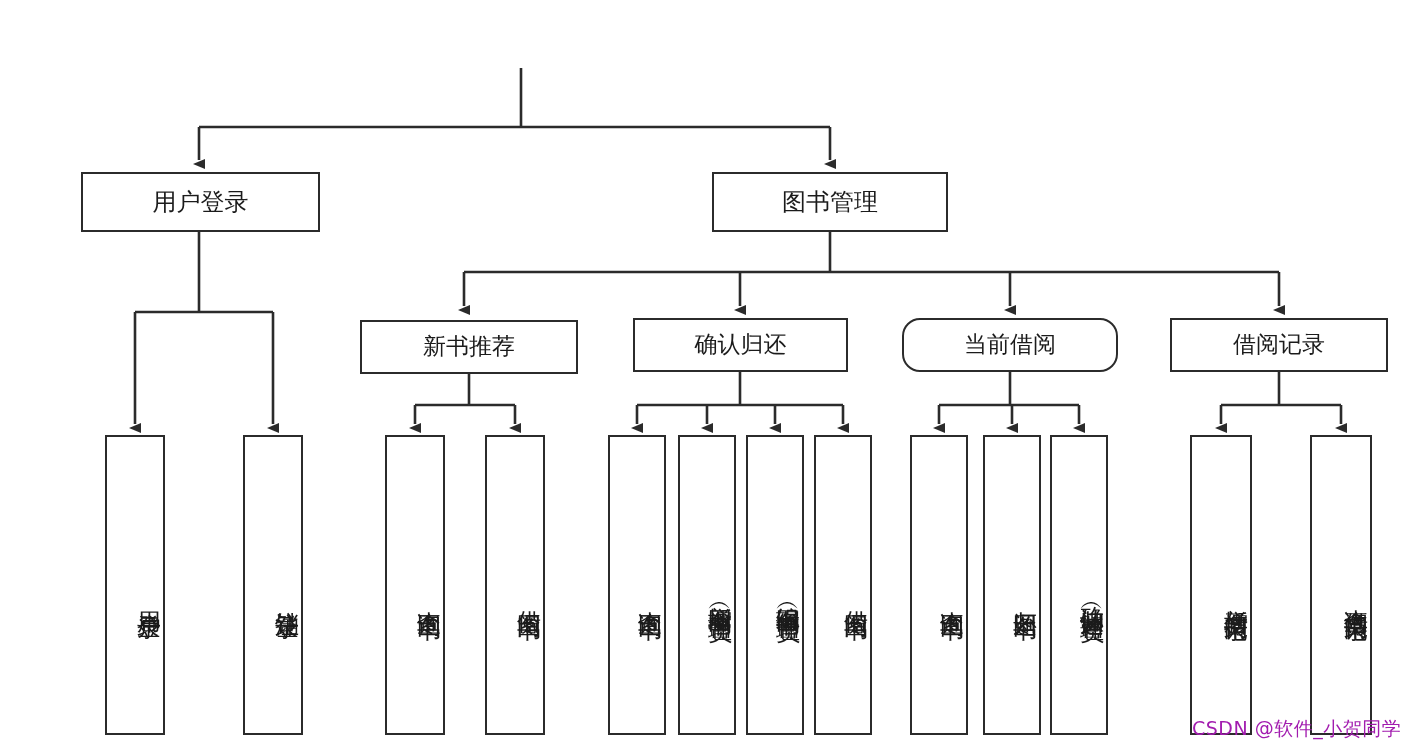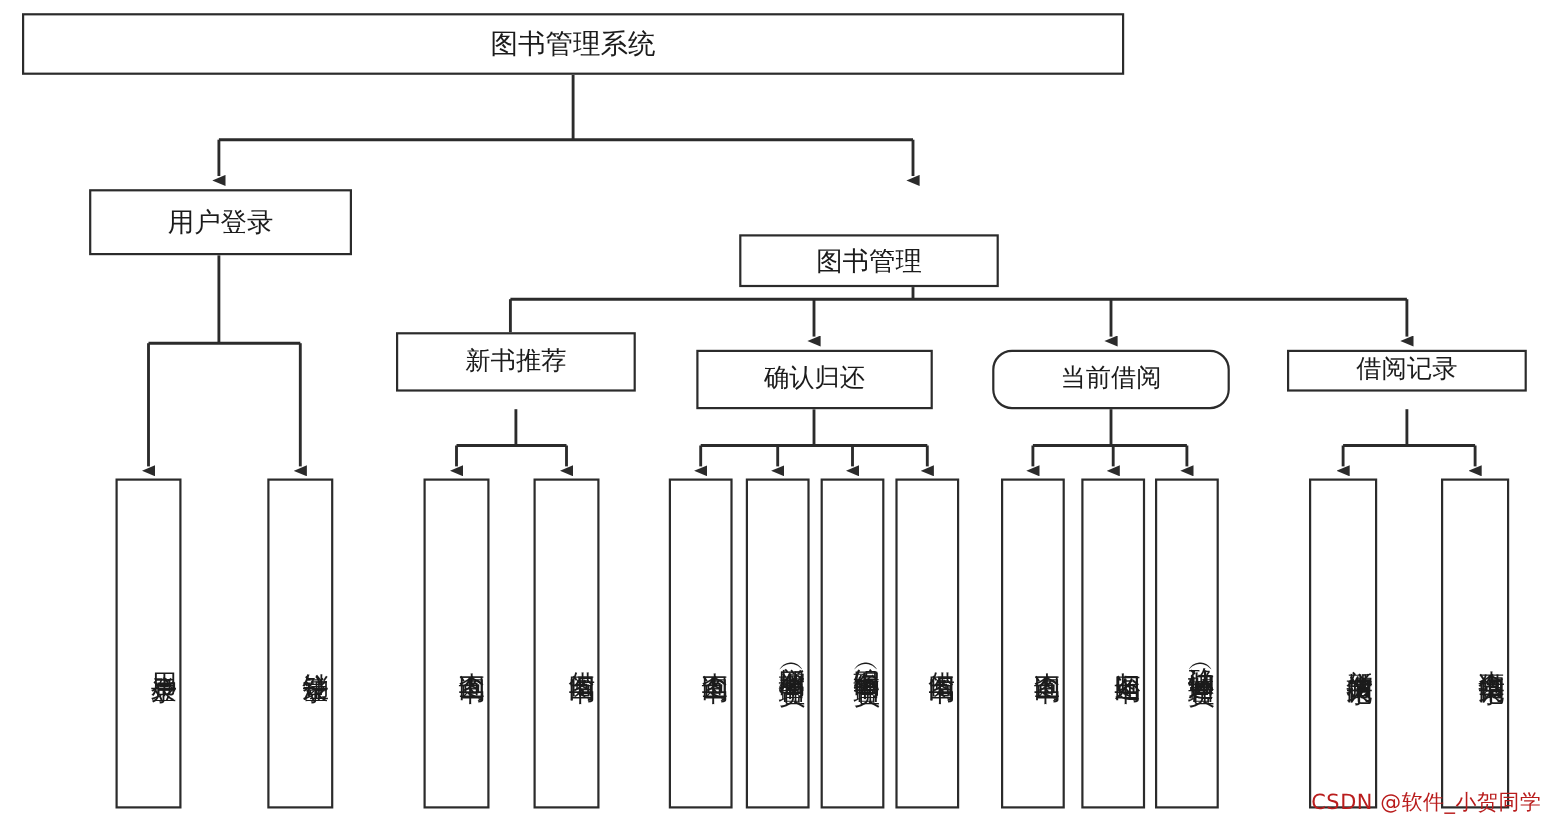--- a/index.html
+++ b/index.html
@@ -57,21 +57,21 @@
     font-size: 24px;
     letter-spacing: 2px;
   }
   .node.leaf .vtext {
     writing-mode: vertical-rl;
     text-orientation: upright;
     display: block;
   }
   .watermark {
     position: absolute;
-    color: #b91c1c;
+    color: #a21caf;
     font-size: 19px;
     white-space: nowrap;
     letter-spacing: 0.5px;
   }
 </style>
 </head>
 <body>
 
 <div id="canvas">
 
@@ -118,29 +118,28 @@
       <path d="M1012,405 L1012,424" marker-end="url(#arrow)"></path>
       <path d="M1079,405 L1079,424" marker-end="url(#arrow)"></path>
 
       <path d="M1279,372 L1279,405"></path>
       <path d="M1221,405 L1341,405"></path>
       <path d="M1221,405 L1221,424" marker-end="url(#arrow)"></path>
       <path d="M1341,405 L1341,424" marker-end="url(#arrow)"></path>
     </g>
   </svg>
 
-  <div class="node root" id="root-node" style="left: 20px; top: 12px; width: 1002px; height: 56px;">图书管理系统</div>
 
   <div class="node level1" id="l1-0" style="left: 81px; top: 172px; width: 239px; height: 60px;">用户登录</div>
-  <div class="node level1" id="l1-1" style="left: 672px; top: 172px; width: 236px; height: 48px; margin-top: 41px;">图书管理</div>
+  <div class="node level1" id="l1-1" style="left: 712px; top: 172px; width: 236px; height: 60px;">图书管理</div>
 
-  <div class="node level2" id="l2-0" style="left: 360px; top: 302px; width: 218px; height: 54px;">新书推荐</div>
+  <div class="node level2" id="l2-0" style="left: 360px; top: 320px; width: 218px; height: 54px;">新书推荐</div>
   <div class="node level2" id="l2-1" style="left: 633px; top: 318px; width: 215px; height: 54px;">确认归还</div>
   <div class="node level2" id="l2-2" style="left: 902px; top: 318px; width: 216px; height: 54px; border-radius: 18px;">当前借阅</div>
-  <div class="node level2" id="l2-3" style="left: 1170px; top: 318px; width: 218px; height: 38px;">借阅记录</div>
+  <div class="node level2" id="l2-3" style="left: 1170px; top: 318px; width: 218px; height: 54px;">借阅记录</div>
 
   <div class="node leaf" id="lf-0" style="left: 105px; top: 435px; width: 60px; height: 300px;">
       <span class="vtext">用户登录</span>
     </div>
   <div class="node leaf" id="lf-1" style="left: 243px; top: 435px; width: 60px; height: 300px;">
       <span class="vtext">注销登录</span>
     </div>
   <div class="node leaf" id="lf-2" style="left: 385px; top: 435px; width: 60px; height: 300px;">
       <span class="vtext">查询图书</span>
     </div>

